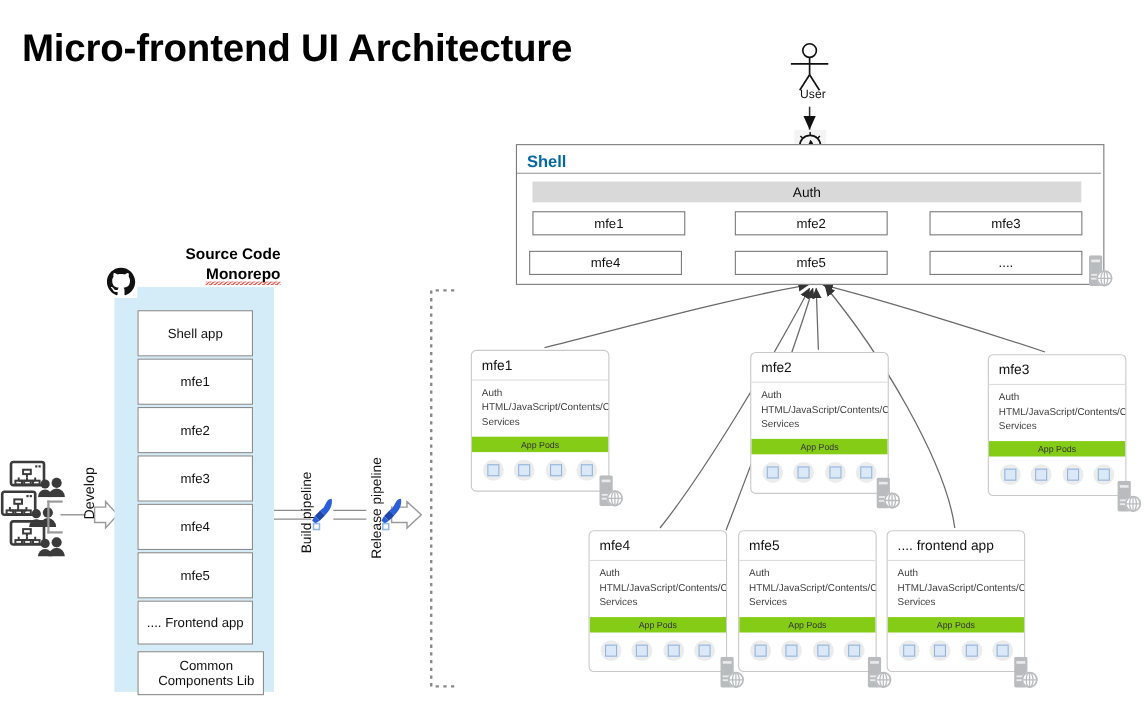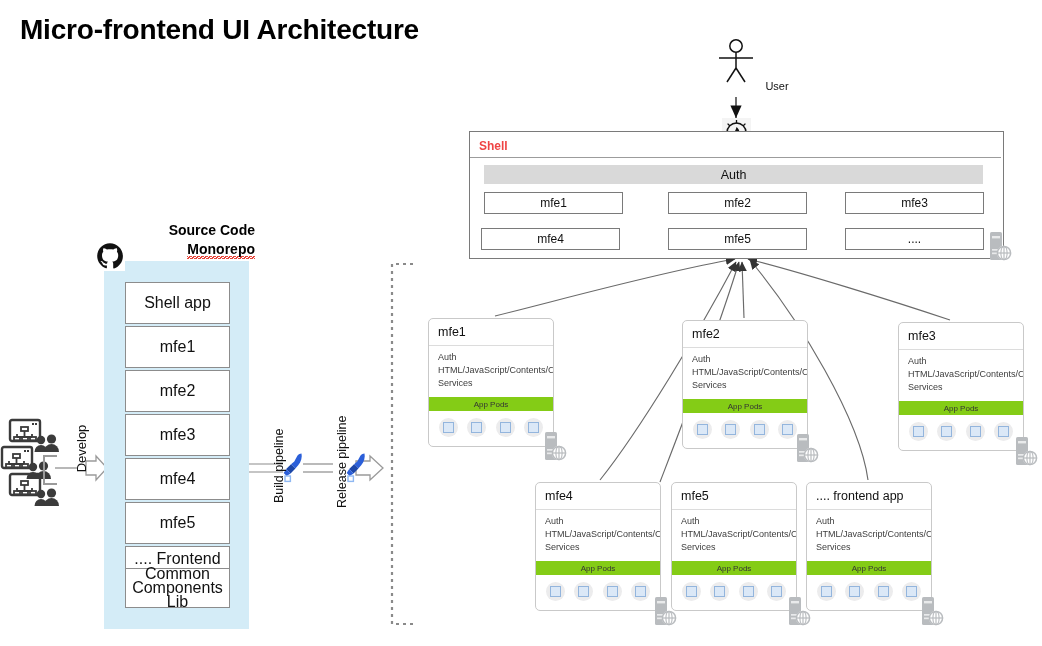--- a/index.html
+++ b/index.html
@@ -1,21 +1,21 @@
 <!DOCTYPE html>
 <html><head>
 <meta charset="utf-8">
 <style>
   html,body{margin:0;padding:0;background:#fff;}
   body{width:1042px;height:646px;position:relative;overflow:hidden;
        font-family:"Liberation Sans","DejaVu Sans",sans-serif;color:#111;}
   .abs{position:absolute;}
 
   
-  #page-title{left:20px;top:14px;font-size:28px;font-weight:bold;letter-spacing:-0.2px;color:#000;}
+  #page-title{left:20px;top:24px;font-size:35px;font-weight:bold;letter-spacing:-0.2px;color:#000;}
 
   
   #wires{position:absolute;left:0;top:0;width:1042px;height:646px;pointer-events:none;}
 
   
   .dev-icon{width:52px;height:34px;}
   #dev-bracket{left:43px;top:455px;width:12px;height:26px;border:2px solid #9a9a9a;border-right:none;}
   #develop-label{left:51px;top:441px;width:60px;text-align:center;font-size:13px;
       transform:rotate(-90deg);transform-origin:center center;color:#111;}
 
@@ -23,33 +23,33 @@
   #monorepo-panel{left:104px;top:261px;width:145px;height:368px;background:#d4ecf7;}
   #monorepo-title{left:135px;top:221px;width:120px;font-size:14px;font-weight:bold;
       line-height:19px;color:#000;text-align:right;}
   #monorepo-title .squiggle{
       background-image:repeating-linear-gradient(135deg,#e8463c 0 1px,transparent 1px 2px);
       background-repeat:repeat-x;background-size:4px 3px;background-position:0 100%;
       padding-bottom:2px;}
   #gh-logo{left:95px;top:241px;width:30px;height:30px;}
   .repo-item{position:absolute;left:125px;width:103px;background:#fff;border:1px solid #8c8c8c;
       display:flex;align-items:center;justify-content:center;text-align:center;
-      font-size:16px;line-height:14px;color:#111;}
+      font-size:12px;line-height:14px;color:#111;}
   #build-label{left:272px;top:503px;}
   #release-label{left:335px;top:508px;}
 
   
   #shell-box{left:469px;top:131px;width:533px;height:126px;border:1px solid #7a7a7a;background:#fff;}
-  #shell-title{left:479px;top:139px;font-size:12px;font-weight:bold;color:#ef4444;}
+  #shell-title{left:479px;top:139px;font-size:15px;font-weight:bold;color:#0369a1;}
   #shell-divider{left:470px;top:157px;width:531px;height:1px;background:#9c9c9c;}
   #auth-bar{left:484px;top:165px;width:499px;height:19px;background:#d9d9d9;
       display:flex;align-items:center;justify-content:center;font-size:12.5px;color:#111;}
   .shell-cell{position:absolute;height:20px;border:1px solid #7a7a7a;background:#fff;
       display:flex;align-items:center;justify-content:center;font-size:12px;color:#111;}
-  #user-label{left:722px;top:80px;width:34px;text-align:center;font-size:11px;color:#111;margin-left:38px;}
+  #user-label{left:722px;top:80px;width:34px;text-align:center;font-size:11px;color:#111;}
 
   
   .mfe-card{position:absolute;width:126px;background:#fff;border:1px solid #c9c9c9;border-radius:5px;
       box-sizing:border-box;overflow:hidden;}
   .mfe-head{height:26px;display:flex;align-items:center;padding-left:9px;
       font-size:12.5px;color:#111;border-bottom:1px solid #dcdcdc;}
   .mfe-body{padding:5px 0 4px 9px;}
   .mfe-line{font-size:9px;line-height:13px;color:#3d3d3d;white-space:nowrap;}
   .pods-band{height:14px;background:#84cc16;display:flex;align-items:center;justify-content:center;
       font-size:8px;color:#333;margin-top:3px;}
@@ -239,21 +239,21 @@
 </div>
 <div class="repo-item" style="top:458px;height:40px;">
   <span>mfe4</span>
 </div>
 <div class="repo-item" style="top:502px;height:40px;">
   <span>mfe5</span>
 </div>
 <div class="repo-item" style="top:546px;height:38px;">
   <span>....  Frontend app</span>
 </div>
-<div class="repo-item" style="top:568px;height:38px;white-space:pre-line;">
+<div class="repo-item" style="top:592px;height:38px;white-space:pre-line;padding-left:10px;">
   <span>Common
 Components Lib</span>
 </div>
 
 <div class="abs" style="left:283px;top:452px;">
   <svg width="21" height="31" viewBox="0 0 21 31" xmlns="http://www.w3.org/2000/svg">
     <path fill="#2b5fd9" d="M18.5,1.5 c0.8,3.6 -0.3,8.2 -3.3,11.8 l-2.8,3.3 l-4.4,-4.4 l3.3,-2.8 C14.9,2.8 15.1,1.8 18.5,1.5 z"></path>
     <path fill="#1c46a8" d="M8,12.2 l4.4,4.4 l-4.8,4.8 l-4.4,-4.4 z"></path>
     <path fill="#2b5fd9" d="M3.2,17 l4.4,4.4 l-4,2.6 l-2.9,-2.9 z"></path>
     <rect x="2" y="24" width="5.4" height="5.4" fill="none" stroke="#8fb8f2" stroke-width="1.4"></rect>

